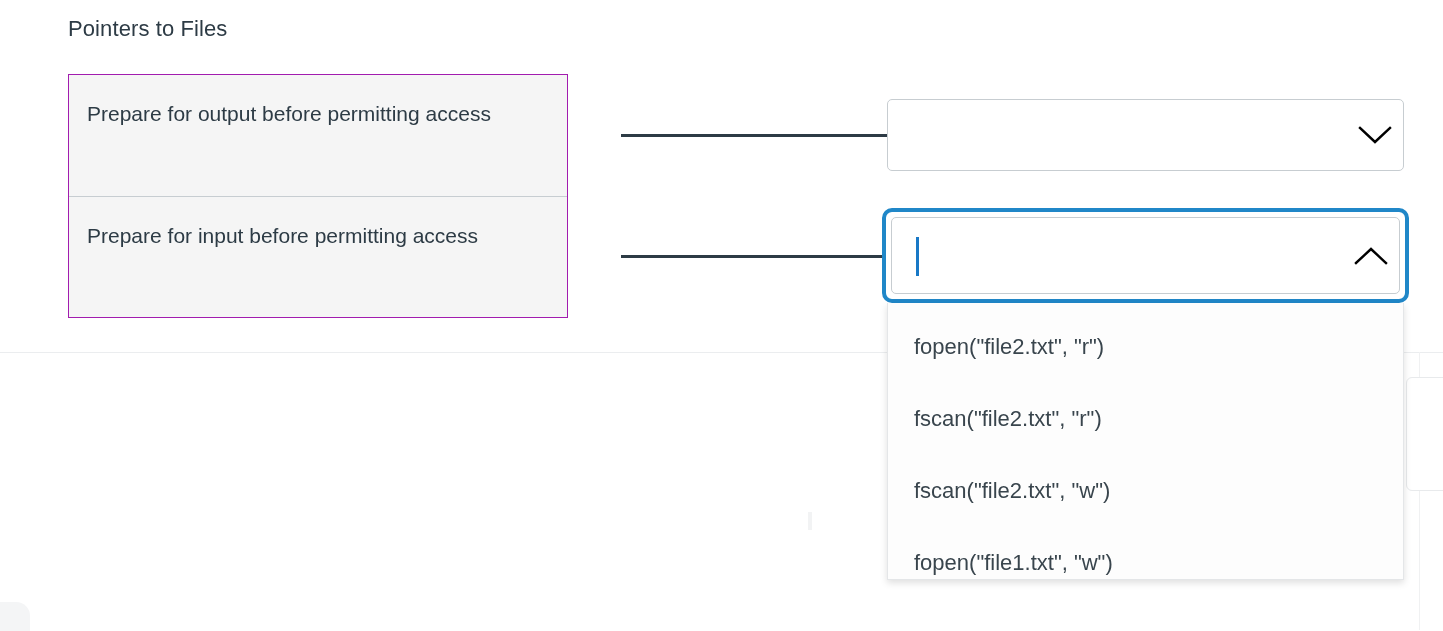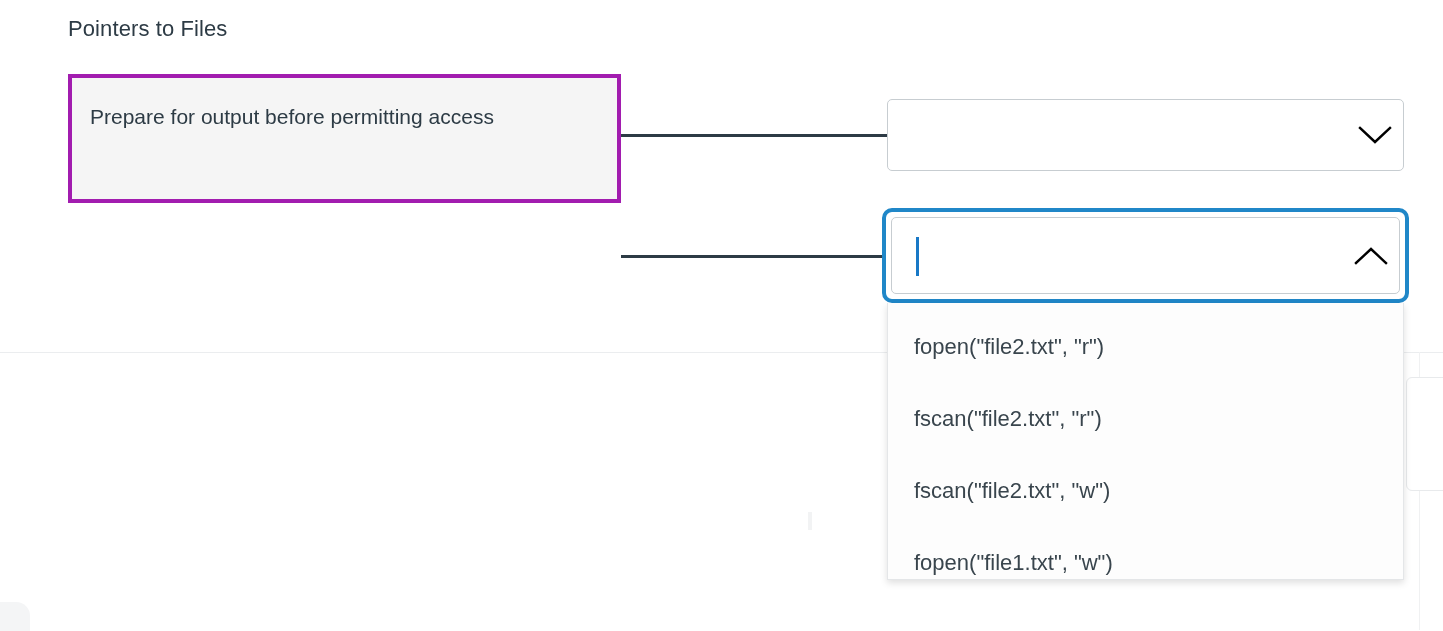--- a/index.html
+++ b/index.html
@@ -74,22 +74,22 @@
     width: 4px;
     height: 18px;
     background: #f2f3f4;
   }
 
   
   .prompt-stack {
     position: absolute;
     left: 68px;
     top: 74px;
-    width: 553px;
-    border: 4px solid #a21caf;
+    width: 500px;
+    border: 1px solid #a21caf;
     background: #f5f5f5;
     box-sizing: border-box;
   }
   .prompt-row {
     padding: 18px 22px 20px 18px;
     box-sizing: border-box;
     min-height: 121px;
     display: flex;
     align-items: flex-start;
   }
@@ -211,20 +211,23 @@
 <div class="bg-ghost-line"></div>
 <div class="bg-ghost-field"></div>
 <div class="bg-ghost-faint"></div>
 <div class="bg-ghost-corner"></div>
 
 <div class="page-title">Pointers to Files</div>
 
 <div class="prompt-stack">
   <div class="prompt-row">
     <span class="prompt-text">Prepare for output before permitting access</span>
+  </div>
+  <div class="prompt-row">
+    <span class="prompt-text">Prepare for input before permitting access</span>
   </div>
 </div>
 
 <div class="connector connector-1"></div>
 <div class="connector connector-2"></div>
 
 <div class="select-field select-1">
   <span class="select-value" title=""></span>
   <span class="chev">
     <svg width="34" height="20" viewBox="0 0 34 20" aria-hidden="true">

